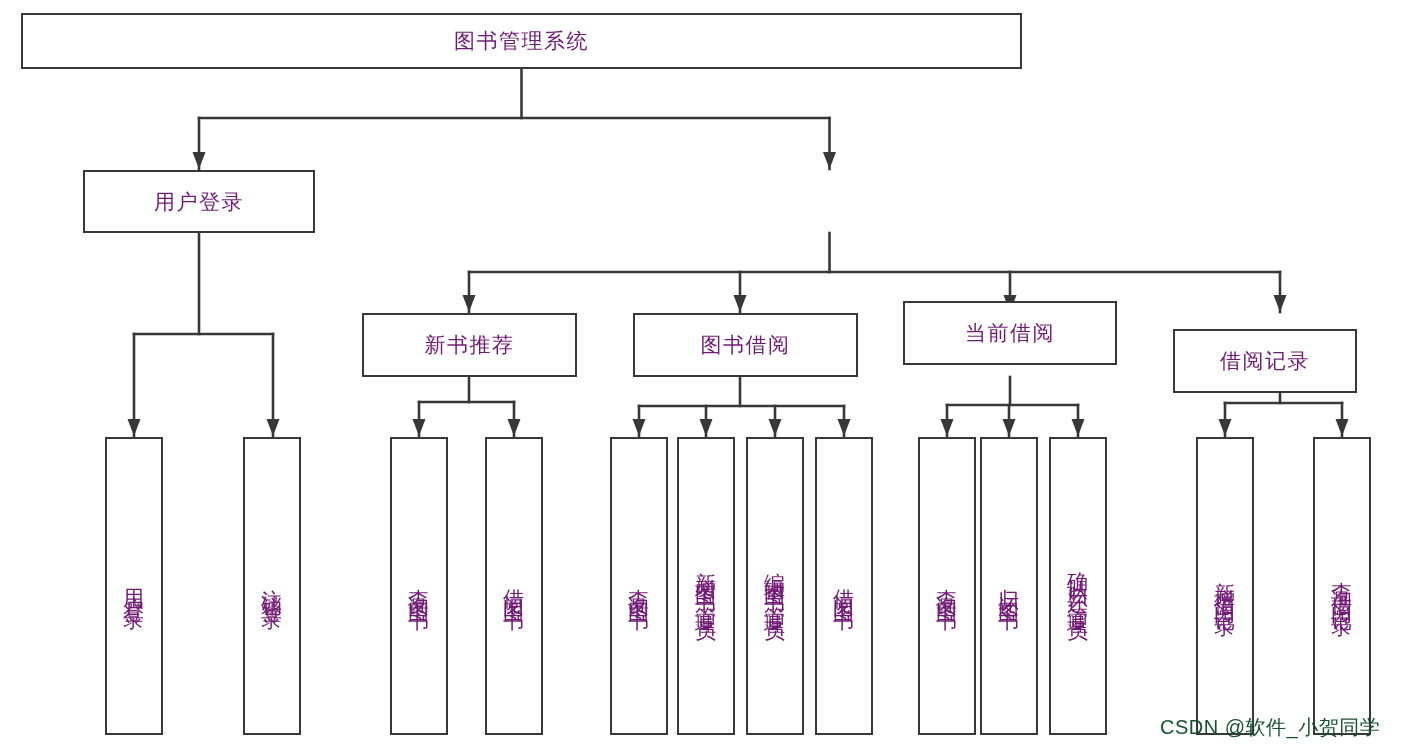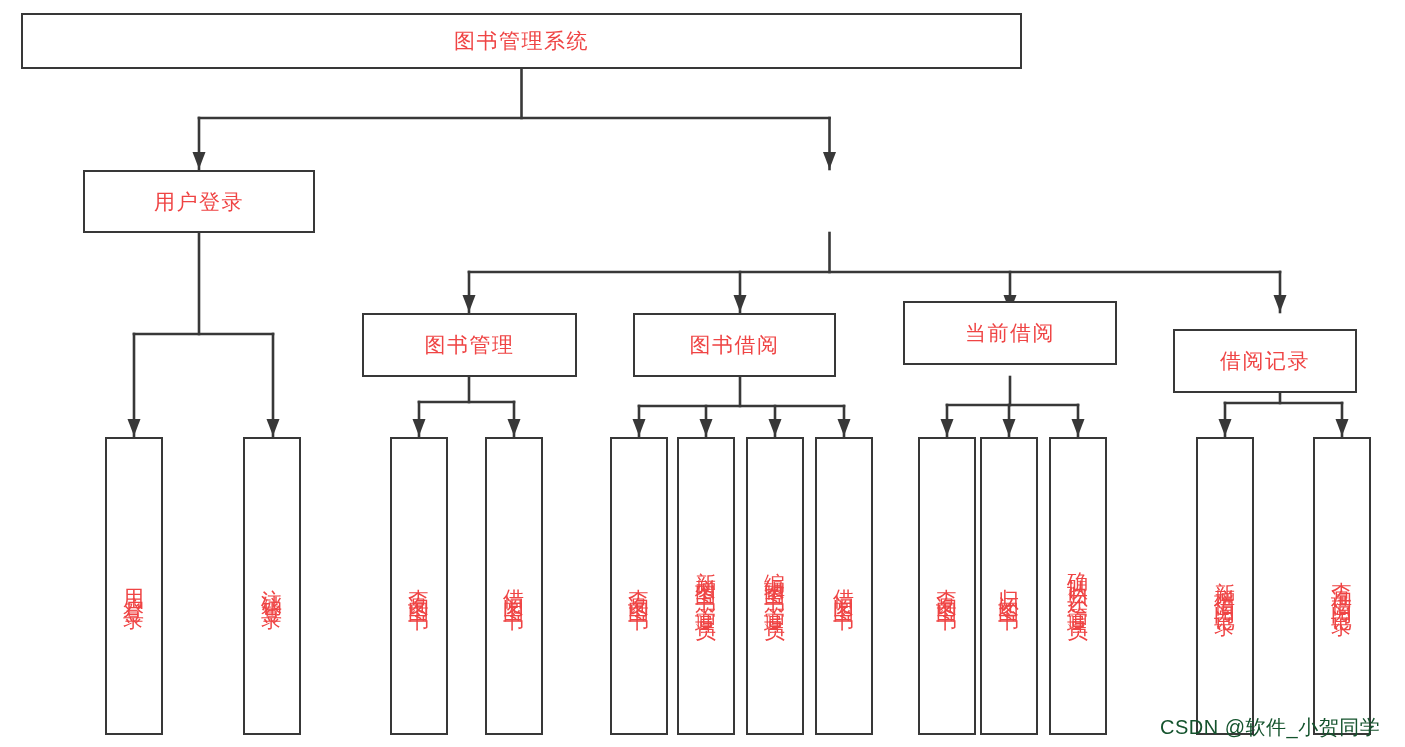--- a/index.html
+++ b/index.html
@@ -13,21 +13,21 @@
   .lines{position:absolute;left:0;top:0;z-index:1;}
   .box{
     position:absolute;
     box-sizing:border-box;
     background:#ffffff;
     border:2.5px solid #383838;
     display:flex;
     align-items:center;
     justify-content:center;
     z-index:2;
-    color:#ef4444;
+    color:#701a75;
   }
   .hlabel{
     font-size:21px;
     letter-spacing:1.5px;
     white-space:nowrap;
   }
   .vtext{
     writing-mode:vertical-rl;
     text-orientation:mixed;
     font-size:21px;
@@ -106,23 +106,23 @@
 
   <div class="box" style="left:21px;top:13px;width:1001px;height:56px">
     <span class="hlabel">图书管理系统</span>
   </div>
 
   <div class="box" style="left:83px;top:170px;width:232px;height:63px">
     <span class="hlabel">用户登录</span>
   </div>
 
   <div class="box" style="left:362px;top:313px;width:215px;height:64px">
-    <span class="hlabel">图书管理</span>
+    <span class="hlabel">新书推荐</span>
   </div>
-  <div class="box" style="left:633px;top:313px;width:203px;height:64px">
+  <div class="box" style="left:633px;top:313px;width:225px;height:64px">
     <span class="hlabel">图书借阅</span>
   </div>
   <div class="box" style="left:903px;top:301px;width:214px;height:64px">
     <span class="hlabel">当前借阅</span>
   </div>
   <div class="box" style="left:1173px;top:329px;width:184px;height:64px">
     <span class="hlabel">借阅记录</span>
   </div>
 
   <div class="box" style="left:105px;top:437px;width:58px;height:298px">

